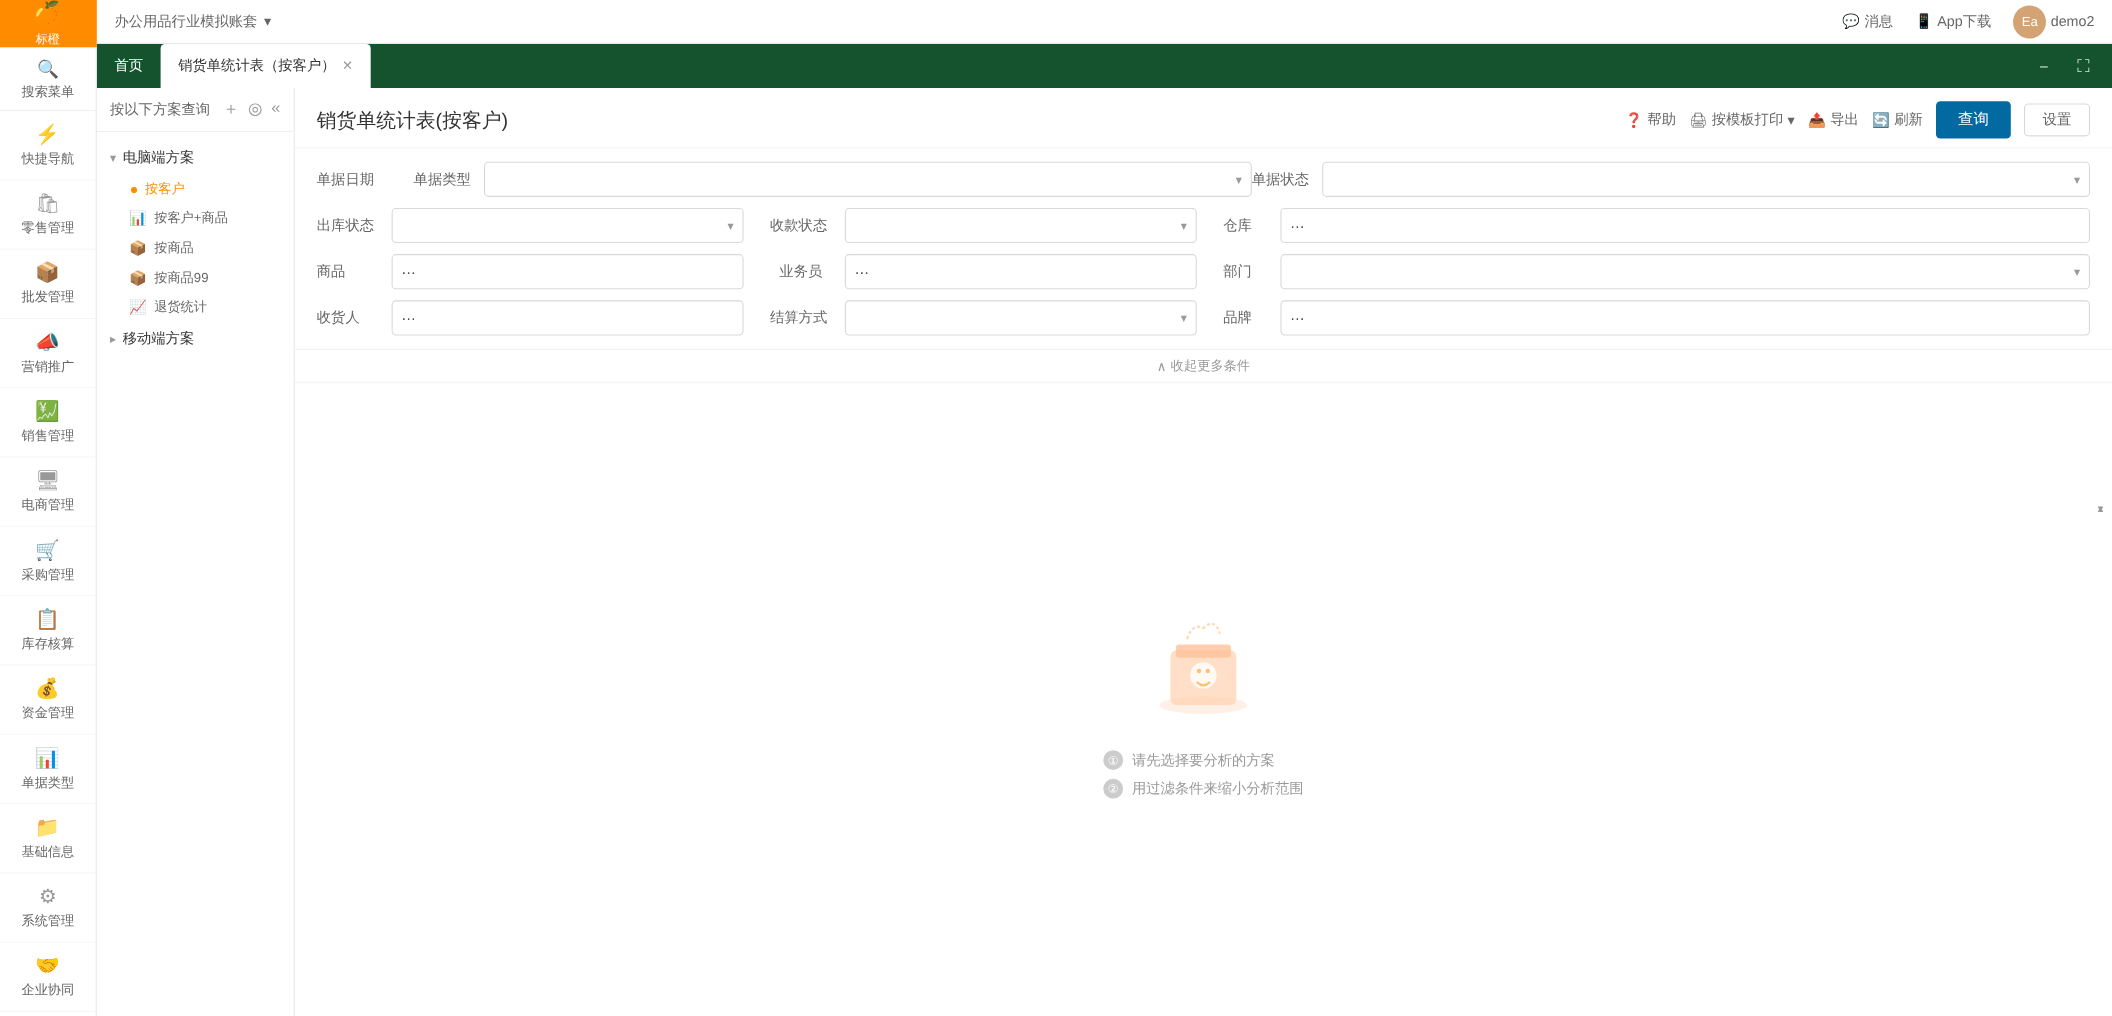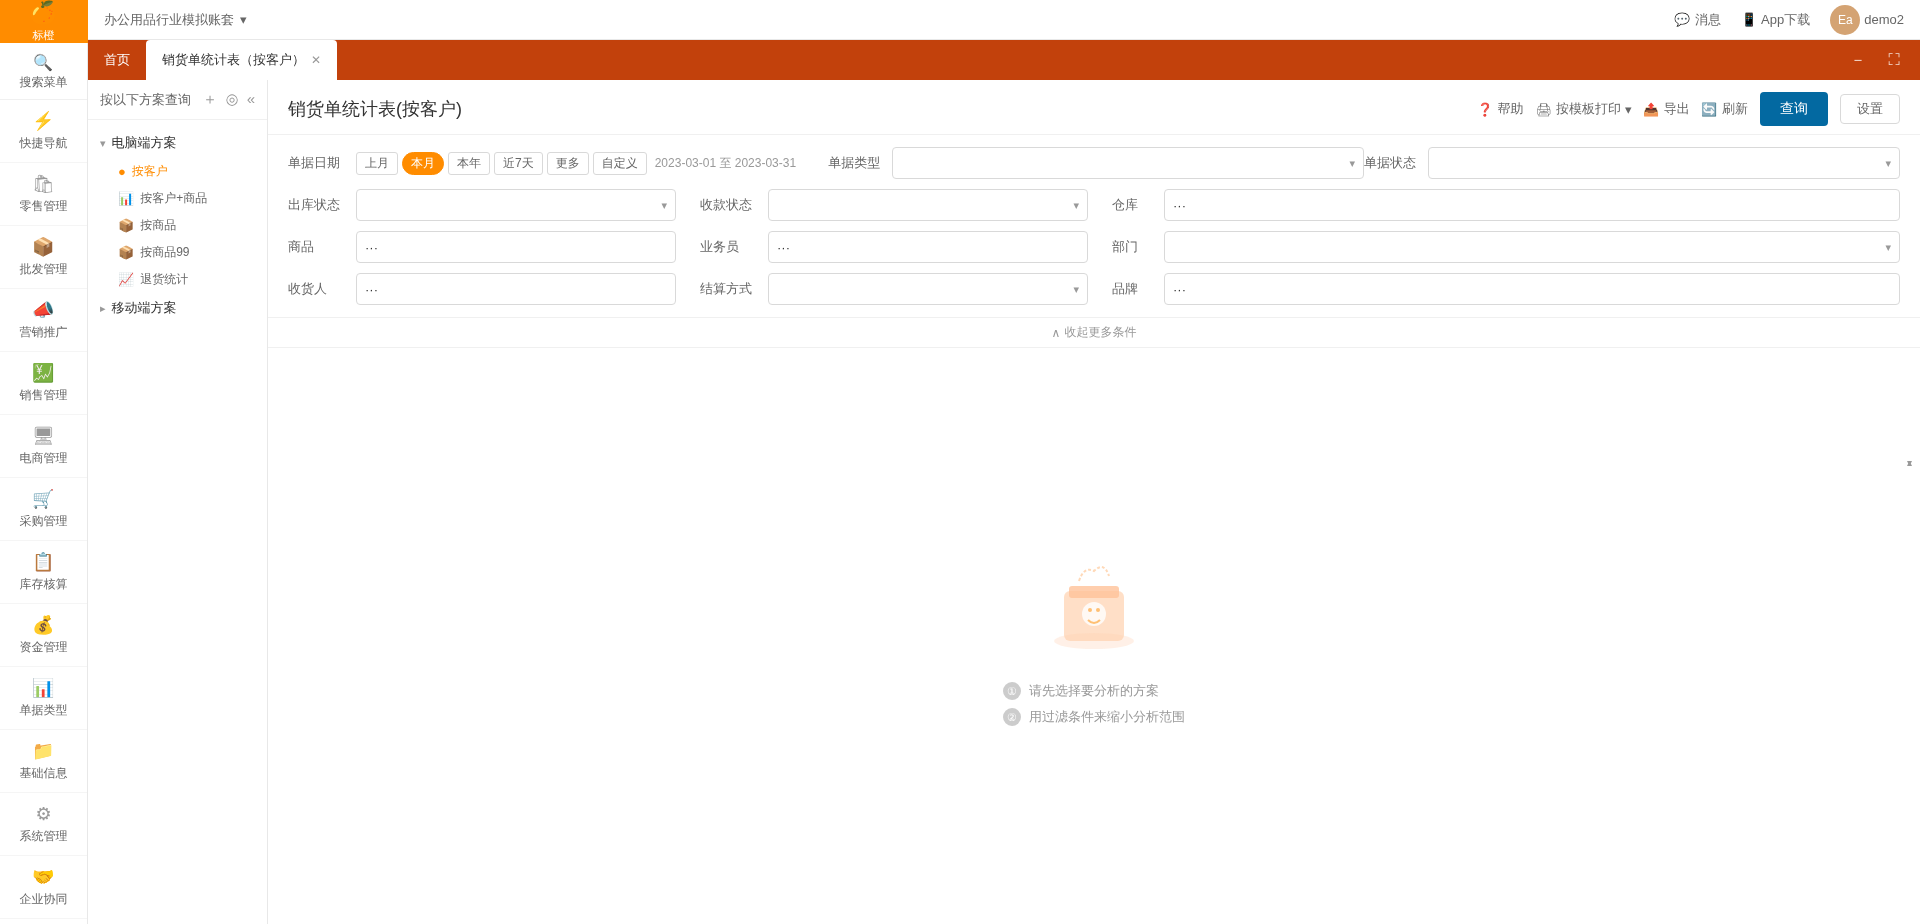--- a/index.html
+++ b/index.html
@@ -21,21 +21,21 @@
     .main { flex: 1; display: flex; flex-direction: column; overflow: hidden; }
 
     
     .topbar { height: 40px; background: #fff; display: flex; align-items: center; padding: 0 16px; border-bottom: 1px solid #e8e8e8; flex-shrink: 0; gap: 48px; }
     .topbar-title { font-size: 13px; color: #666; flex: 1; display: flex; align-items: center; gap: 6px; }
     .topbar-actions { display: flex; align-items: center; gap: 20px; }
     .topbar-action { display: flex; align-items: center; gap: 4px; font-size: 13px; color: #666; cursor: pointer; }
     .user-avatar { width: 30px; height: 30px; border-radius: 50%; background: #d4a373; display: flex; align-items: center; justify-content: center; color: #fff; font-size: 12px; cursor: pointer; }
 
     
-    .tabbar { height: 40px; background: #c2410c; display: flex; align-items: center; padding: 0 0; flex-shrink: 0; position: relative; }
+    .tabbar { height: 40px; background: #14532d; display: flex; align-items: center; padding: 0 0; flex-shrink: 0; position: relative; }
     .tab { height: 40px; display: flex; align-items: center; padding: 0 16px; cursor: pointer; font-size: 13px; color: rgba(255,255,255,0.8); gap: 6px; }
     .tab.active { background: #fff; color: #333; border-radius: 4px 4px 0 0; text-align: right; }
     .tab.active .tab-close { color: #999; }
     .tab-close { font-size: 12px; color: rgba(255,255,255,0.7); cursor: pointer; }
     .tab-home { color: #fff; }
     .tabbar-right { margin-left: auto; display: flex; align-items: center; gap: 8px; padding-right: 12px; }
     .tabbar-btn { width: 28px; height: 28px; display: flex; align-items: center; justify-content: center; color: rgba(255,255,255,0.8); cursor: pointer; font-size: 16px; }
 
     
     .content { flex: 1; display: flex; overflow: hidden; background: #f5f5f5; }
@@ -266,29 +266,20 @@
           </div>
           <button class="query-btn">查询</button>
           <button class="settings-btn">设置</button>
         </div>
       </div>
 
       <div class="filter-area">
 
         <div class="filter-row">
           <span class="filter-label">单据日期</span>
-          <div class="date-buttons">
-            <button class="date-btn">上月</button>
-            <button class="date-btn active">本月</button>
-            <button class="date-btn">本年</button>
-            <button class="date-btn">近7天</button>
-            <button class="date-btn">更多</button>
-            <button class="date-btn">自定义</button>
-            <span class="date-range">2023-03-01 至 2023-03-31</span>
-          </div>
           <div style="flex:1;display:flex;margin-left:20px;">
             <div style="flex:1;display:flex;align-items:center;gap:8px;">
               <span class="filter-label" style="min-width:56px;">单据类型</span>
               <div class="filter-select" style="flex:1;">
                 <span></span>
                 <span class="select-arrow">▾</span>
               </div>
             </div>
             <div style="flex:1;display:flex;align-items:center;gap:8px;">
               <span class="filter-label" style="min-width:56px;">单据状态</span>
@@ -315,21 +306,21 @@
           <div class="filter-select" style="flex:1;">
             <span>···</span>
           </div>
         </div>
 
         <div class="filter-row">
           <span class="filter-label">商品</span>
           <div class="filter-select" style="flex:1;max-width:320px;">
             <span>···</span>
           </div>
-          <span class="filter-label" style="min-width:56px;margin-left:12px;">业务员</span>
+          <span class="filter-label" style="min-width:56px;margin-left:12px;text-align:center;">业务员</span>
           <div class="filter-select" style="flex:1;max-width:320px;">
             <span>···</span>
           </div>
           <span class="filter-label" style="min-width:40px;margin-left:12px;">部门</span>
           <div class="filter-select" style="flex:1;">
             <span></span>
             <span class="select-arrow">▾</span>
           </div>
         </div>
 

